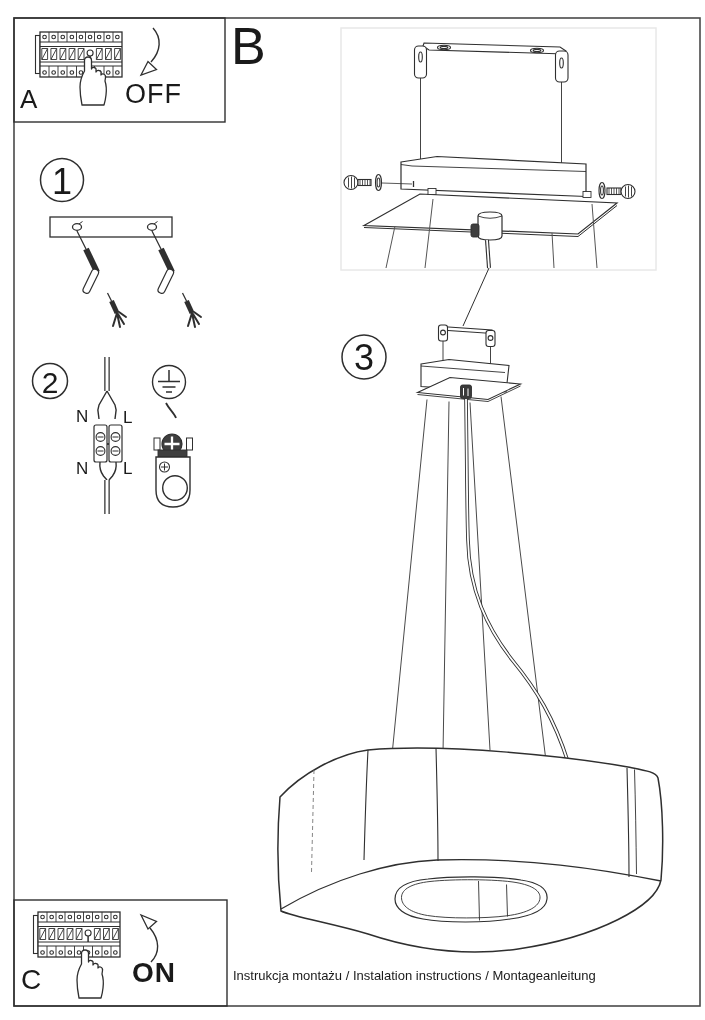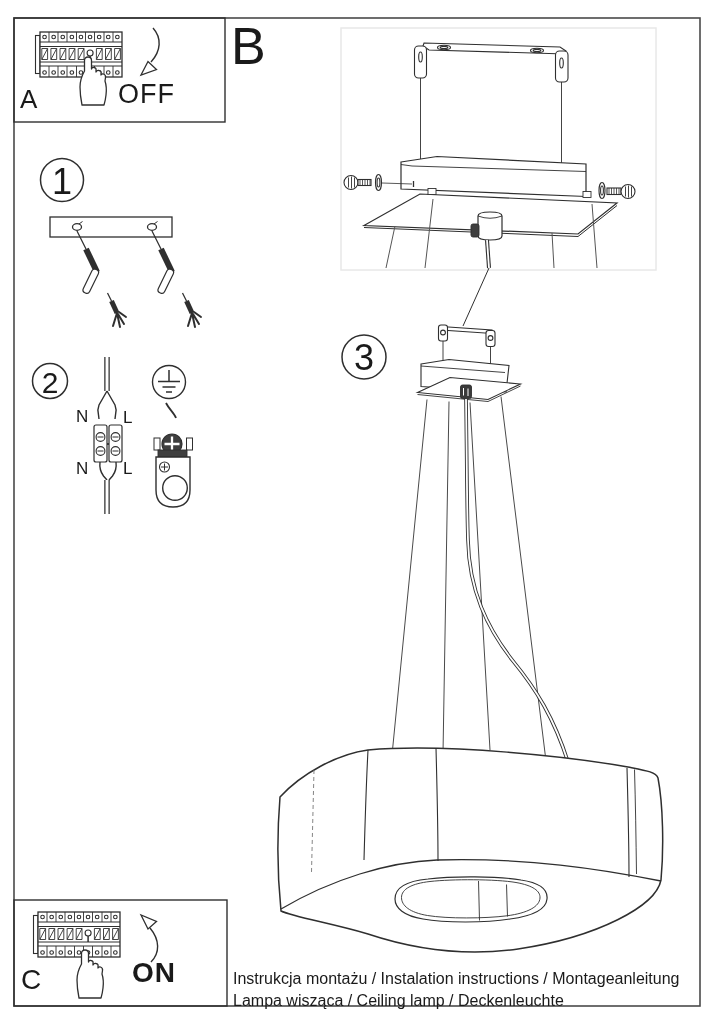--- a/index.html
+++ b/index.html
@@ -3,34 +3,34 @@
 <meta charset="utf-8">
 <style>
   html,body{margin:0;padding:0;background:#fff;}
   .page{
     position:relative;width:705px;height:1020px;background:#fff;overflow:hidden;
     font-family:"Liberation Sans", sans-serif;color:#1a1a1a;
   }
   .page svg{position:absolute;left:0;top:0;}
   .t{position:absolute;line-height:1;white-space:nowrap;color:#1a1a1a;}
   .label-a{left:20px;top:86px;font-size:26px;}
-  .off-label{left:118px;top:81px;font-size:27px;letter-spacing:1px;}
+  .off-label{left:125px;top:81px;font-size:27px;letter-spacing:1px;}
   .label-b{left:231px;top:20px;font-size:52px;}
   .num{transform:translate(-50%,-50%);}
   .num1{left:62px;top:182px;font-size:36px;}
   .num2{left:50px;top:383px;font-size:30px;}
   .num3{left:364px;top:358px;font-size:36px;}
   .nl{font-size:17px;}
   .n-top{left:76px;top:408px;}
   .l-top{left:123px;top:409px;}
   .n-bottom{left:76px;top:460px;}
   .l-bottom{left:123px;top:460px;}
   .label-c{left:21px;top:966px;font-size:28px;}
   .on-label{left:132px;top:959px;font-size:28px;letter-spacing:1px;font-weight:bold;}
-  .footer-line{left:233px;font-size:16px;line-height:1.45;text-align:right;}
+  .footer-line{left:233px;font-size:13px;line-height:1.45;text-align:right;}
   .footer-1{top:967px;}
   .footer-2{top:989px;}
 </style>
 </head>
 <body>
 
 <div class="page">
 
 <svg width="705" height="1020" viewBox="0 0 705 1020">
   <defs>
@@ -271,14 +271,13 @@
 
   <div class="t nl n-top">N</div>
   <div class="t nl l-top">L</div>
   <div class="t nl n-bottom">N</div>
   <div class="t nl l-bottom">L</div>
 
   <div class="t label-c">C</div>
   <div class="t on-label">ON</div>
 
   <div class="t footer-line footer-1">Instrukcja montażu / Instalation instructions / Montageanleitung</div>
-  <div class="t footer-line footer-2">Lampa wisząca / Ceiling lamp / Deckenleuchte</div>
 </div>
 
 </body></html>

